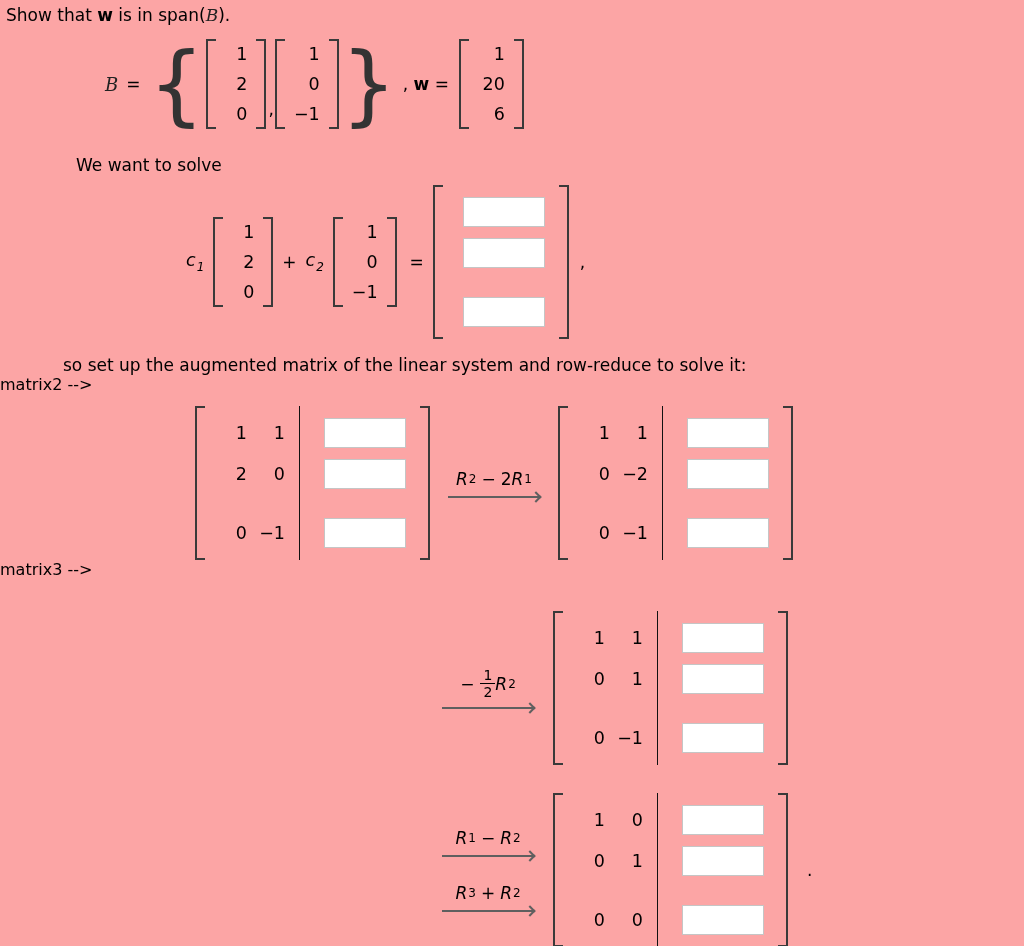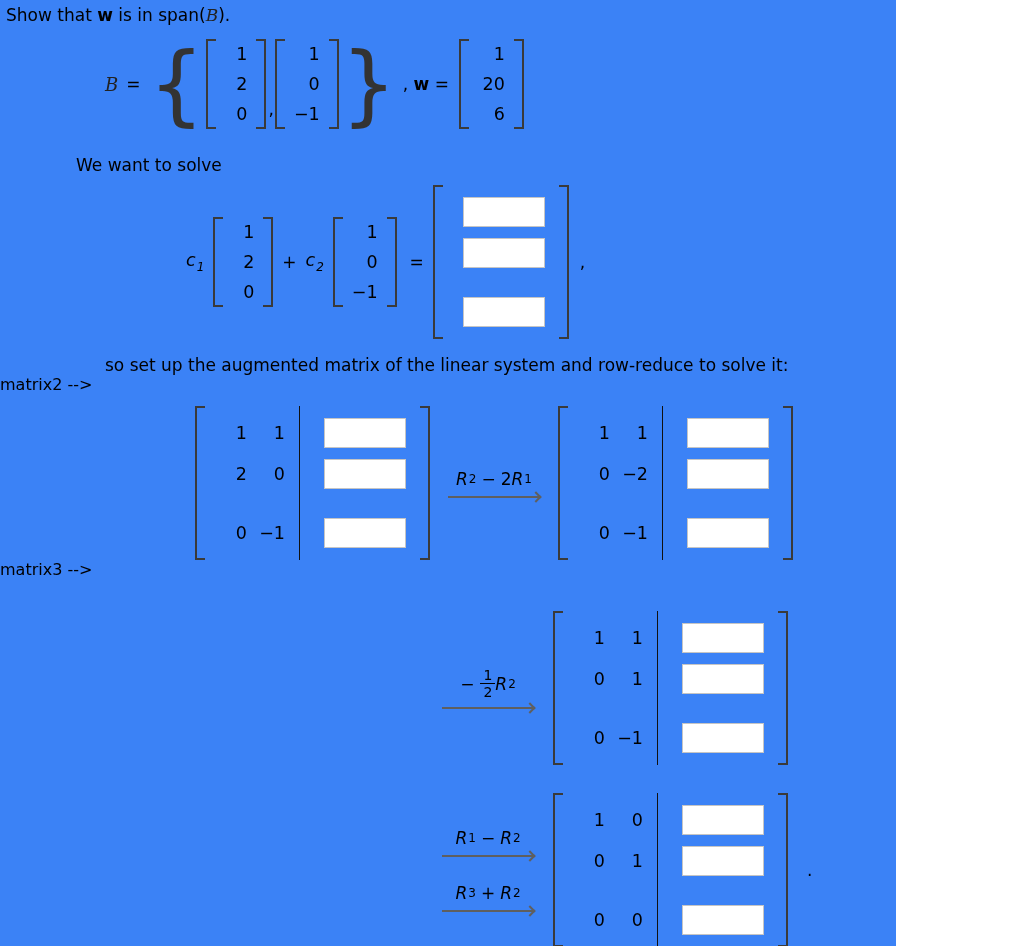--- a/index.html
+++ b/index.html
@@ -1,23 +1,23 @@
 <!DOCTYPE html>
 <html><head>
 <meta charset="utf-8">
 <style>
   * { margin:0; padding:0; box-sizing:content-box; }
   html,body { background:#ffffff; }
   body { font-family:"DejaVu Sans","Liberation Sans",sans-serif; color:#000; }
-  .page { position:relative; width:896px; height:946px; overflow:hidden; background:#3b82f6; }
+  .page { position:relative; width:1024px; height:946px; overflow:hidden; background:#fca5a5; }
 
   
   .title   { margin:5px 0 0 6px;  font-size:17px; }
   .pline1  { margin:20px 0 0 76px; font-size:17px; }
-  .pline2  { margin:16px 0 0 105px; font-size:17px; }
+  .pline2  { margin:16px 0 0 63px; font-size:17px; }
   .wbold   { font-weight:bold; }
   .scriptb { font-family:"DejaVu Serif","Liberation Serif",serif; font-style:italic; color:#222; }
 
   
   .meq  { font-size:17px; }
   .coef { font-size:17.5px; font-style:italic; white-space:nowrap;text-align:center; }
   sub   { font-size:12px; }
   i     { font-style:italic; padding-right:1px; }
 
   

